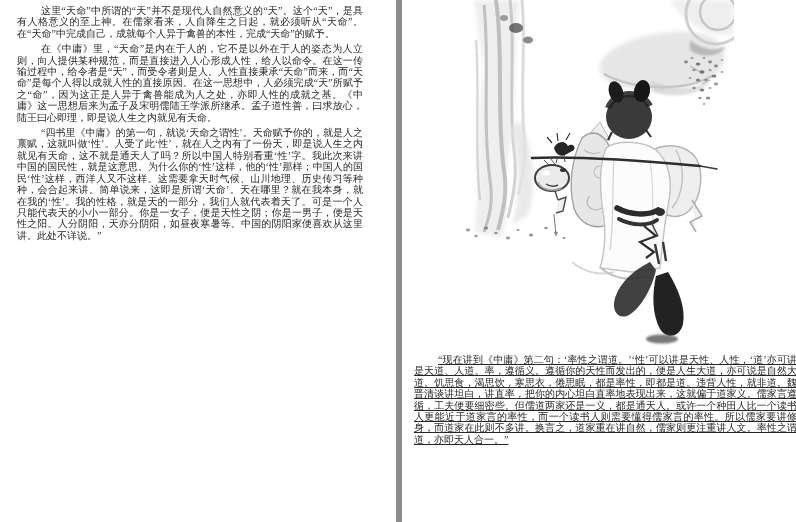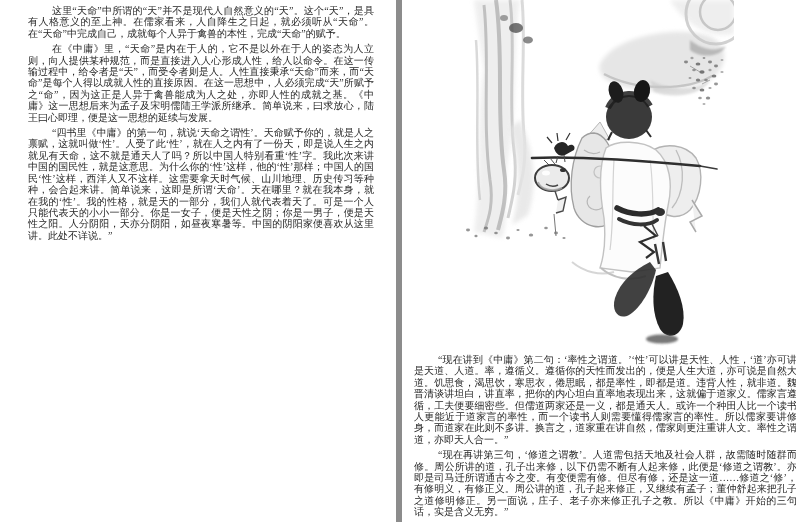--- a/index.html
+++ b/index.html
@@ -1,37 +1,37 @@
 <!DOCTYPE html>
 <html><head>
 <meta charset="utf-8">
 <style>
   html,body{margin:0;padding:0;}
   body{width:796px;height:522px;overflow:hidden;background:#ffffff;}
   .spread{position:relative;width:796px;height:522px;background:#ffffff;
           font-family:"Liberation Serif",serif;color:#262626;}
   .page{position:absolute;top:0;height:522px;background:#ffffff;}
-  .page-left{left:16px;width:396px;box-sizing:border-box;padding:5px 38px 0 12px;}
+  .page-left{left:5px;width:396px;box-sizing:border-box;padding:5px 38px 0 12px;}
   .gutter{position:absolute;left:396px;top:0;width:6px;height:522px;background:#8c8c8c;}
   .page-right{left:402px;width:394px;}
   p.para{margin:0 0 4px 0;font-size:10px;line-height:11.4px;
          text-align:justify;text-justify:inter-ideograph;text-indent:2.4em;
          word-break:break-all;}
-  .right-text{position:absolute;left:12px;top:354px;width:383px;}
+  .right-text{position:absolute;left:12px;top:354px;width:383px;text-decoration:underline;}
   .art{position:absolute;left:52px;top:0;width:280px;height:348px;}
   .art svg{display:block;}
 </style>
 </head>
 <body>
 
 <div class="spread">
 
   <div class="page page-left">
     <p class="para">这里“天命”中所谓的“天”并不是现代人自然意义的“天”。这个“天”，是具有人格意义的至上神。在儒家看来，人自降生之日起，就必须听从“天命”。在“天命”中完成自己，成就每个人异于禽兽的本性，完成“天命”的赋予。</p>
-    <p class="para">在《中庸》里，“天命”是内在于人的，它不是以外在于人的姿态为人立则，向人提供某种规范，而是直接进入人心形成人性，给人以命令。在这一传输过程中，给令者是“天”，而受令者则是人。人性直接秉承“天命”而来，而“天命”是每个人得以成就人性的直接原因。在这一思想中，人必须完成“天”所赋予之“命”，因为这正是人异于禽兽能成为人之处，亦即人性的成就之基。《中庸》这一思想后来为孟子及宋明儒陆王学派所继承。简单说来，曰求放心，陆王曰心即理，便是这一思想的延续与发展。</p>
+    <p class="para">在《中庸》里，“天命”是内在于人的，它不是以外在于人的姿态为人立则，向人提供某种规范，而是直接进入人心形成人性，给人以命令。在这一传输过程中，给令者是“天”，而受令者则是人。人性直接秉承“天命”而来，而“天命”是每个人得以成就人性的直接原因。在这一思想中，人必须完成“天”所赋予之“命”，因为这正是人异于禽兽能成为人之处，亦即人性的成就之基。《中庸》这一思想后来为孟子及宋明儒陆王学派所继承。孟子道性善，曰求放心，陆王曰心即理，即是说人生之内就见有天命。</p>
     <p class="para">“四书里《中庸》的第一句，就说‘天命之谓性’。天命赋予你的，就是人之禀赋，这就叫做‘性’。人受了此‘性’，就在人之内有了一份天，即是说人生之内就见有天命，这不就是通天人了吗？所以中国人特别看重‘性’字。我此次来讲中国的国民性，就是这意思。为什么你的‘性’这样，他的‘性’那样；中国人的国民‘性’这样，西洋人又不这样。这需要拿天时气候、山川地理、历史传习等种种，会合起来讲。简单说来，这即是所谓‘天命’。天在哪里？就在我本身，就在我的‘性’。我的性格，就是天的一部分，我们人就代表着天了。可是一个人只能代表天的小小一部分。你是一女子，便是天性之阴；你是一男子，便是天性之阳。人分阴阳，天亦分阴阳，如昼夜寒暑等。中国的阴阳家便喜欢从这里讲。此处不详说。”</p>
   </div>
 
   <div class="gutter"></div>
 
   <div class="page page-right">
 
     <div class="art">
       <svg width="280" height="348" viewBox="0 0 280 348" xmlns="http://www.w3.org/2000/svg">
         <defs>
@@ -177,17 +177,16 @@
             <path d="M158,132 l-4,8 M192,130 l5,7" stroke="#2b2b2b" stroke-width="2" fill="none"></path>
             <ellipse cx="162" cy="92" rx="7" ry="11" fill="#1c1c1c" transform="rotate(-18 162 92)"></ellipse>
             <ellipse cx="188" cy="91" rx="8" ry="11" fill="#161616" transform="rotate(12 188 91)"></ellipse>
           </g>
         </g>
       </svg>
     </div>
 
     <div class="right-text">
       <p class="para">“现在讲到《中庸》第二句：‘率性之谓道。’‘性’可以讲是天性、人性，‘道’亦可讲是天道、人道。率，遵循义。遵循你的天性而发出的，便是人生大道，亦可说是自然大道。饥思食，渴思饮，寒思衣，倦思眠，都是率性，即都是道。违背人性，就非道。魏晋清谈讲坦白，讲直率，把你的内心坦白直率地表现出来，这就偏于道家义。儒家言遵循，工夫便要细密些。但儒道两家还是一义，都是通天人。或许一个种田人比一个读书人更能近于道家言的率性，而一个读书人则需要懂得儒家言的率性。所以儒家要讲修身，而道家在此则不多讲。换言之，道家重在讲自然，儒家则更注重讲人文。率性之谓道，亦即天人合一。”</p>
-      <p class="para">“现在再讲第三句，‘修道之谓教’。人道需包括天地及社会人群，故需随时随群而修。周公所讲的道，孔子出来修，以下仍需不断有人起来修，此便是‘修道之谓教’。亦即是司马迁所谓通古今之变。有变便需有修。但尽有修，还是这一道……修道之‘修’，有修明义，有修正义。周公讲的道，孔子起来修正，又继续有孟子；董仲舒起来把孔子之道修明修正。另一面说，庄子、老子亦来修正孔子之教。所以《中庸》开始的三句话，实是含义无穷。”</p>
     </div>
 
   </div>
 </div>
 
 </body></html>

